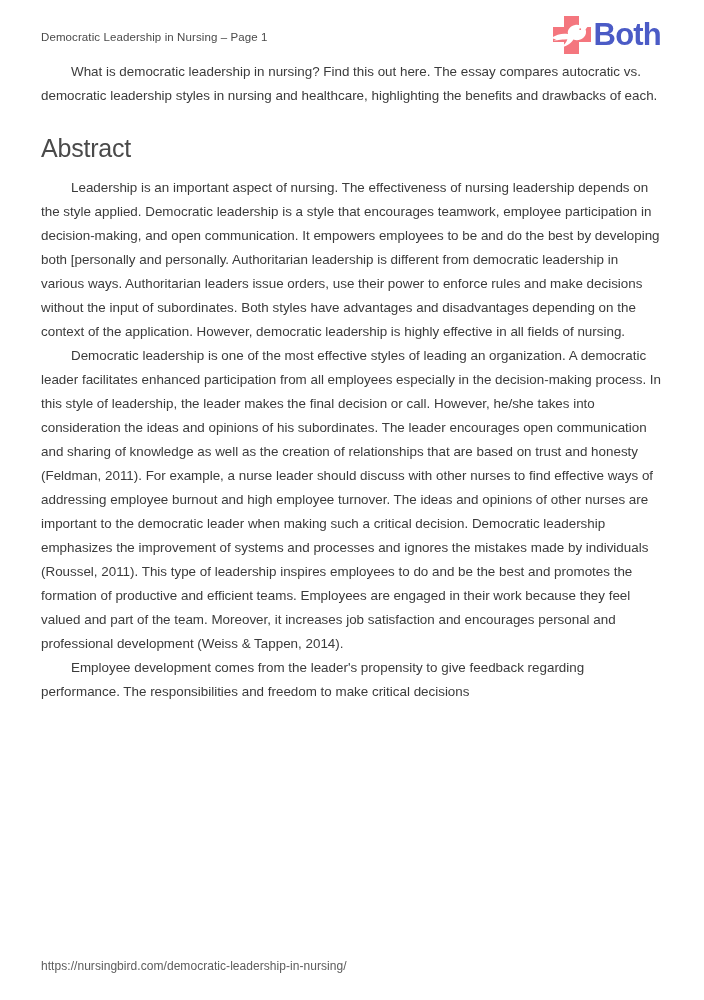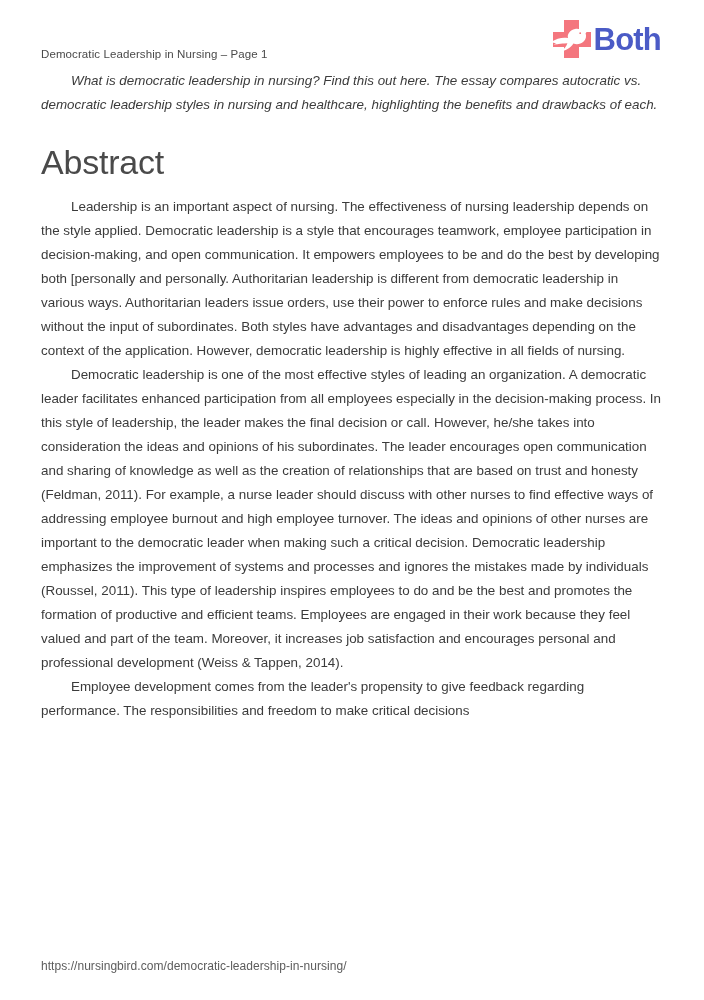--- a/index.html
+++ b/index.html
@@ -22,21 +22,21 @@
     height: 1000px;
     box-sizing: border-box;
     padding: 0 41px;
   }
 
   
   .header {
     position: relative;
     height: 60px;
     display: flex;
-    align-items: flex-end;
+    align-items: center;
     justify-content: space-between;
   }
   .running-head {
     font-size: 11.5px;
     color: #4a4a4a;
     letter-spacing: 0.1px;
     padding-top: 14px;
     white-space: nowrap;
   }
 
@@ -89,28 +89,26 @@
   .lede,
   p.body {
     font-size: 13.4px;
     line-height: 24px;
     color: #3b3b3b;
     margin: 0;
     text-indent: 30px;
     text-align: left;
   }
   .lede {
-    margin-top: 9px;
-    font-style: italic;
   }
   p.body {
   }
 
   h2.section {
-    font-size: 34px;
+    font-size: 25px;
     font-weight: normal;
     color: #4a4a4a;
     margin: 26px 0 0 0;
     line-height: 1.12;
     letter-spacing: -0.2px;
   }
   h2.section + p.body {
     margin-top: 14px;
   }
 

